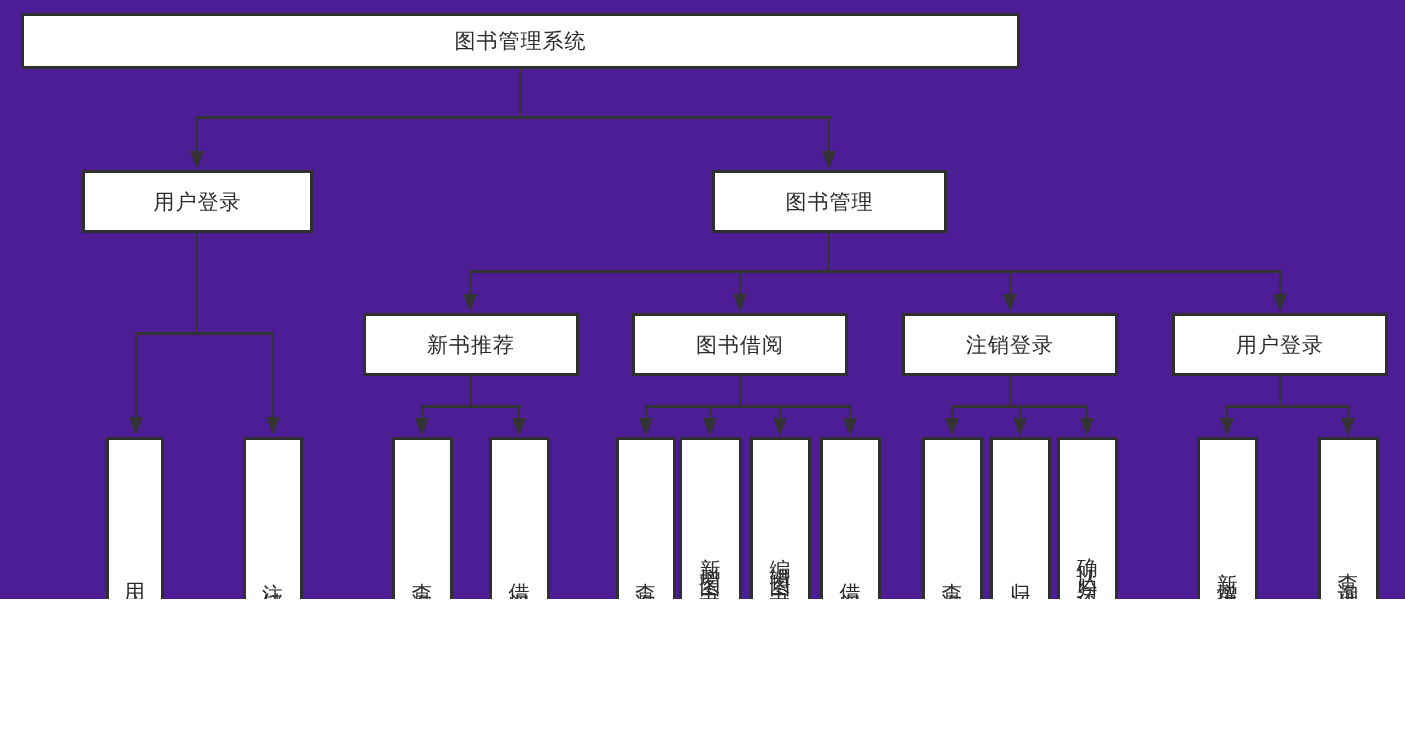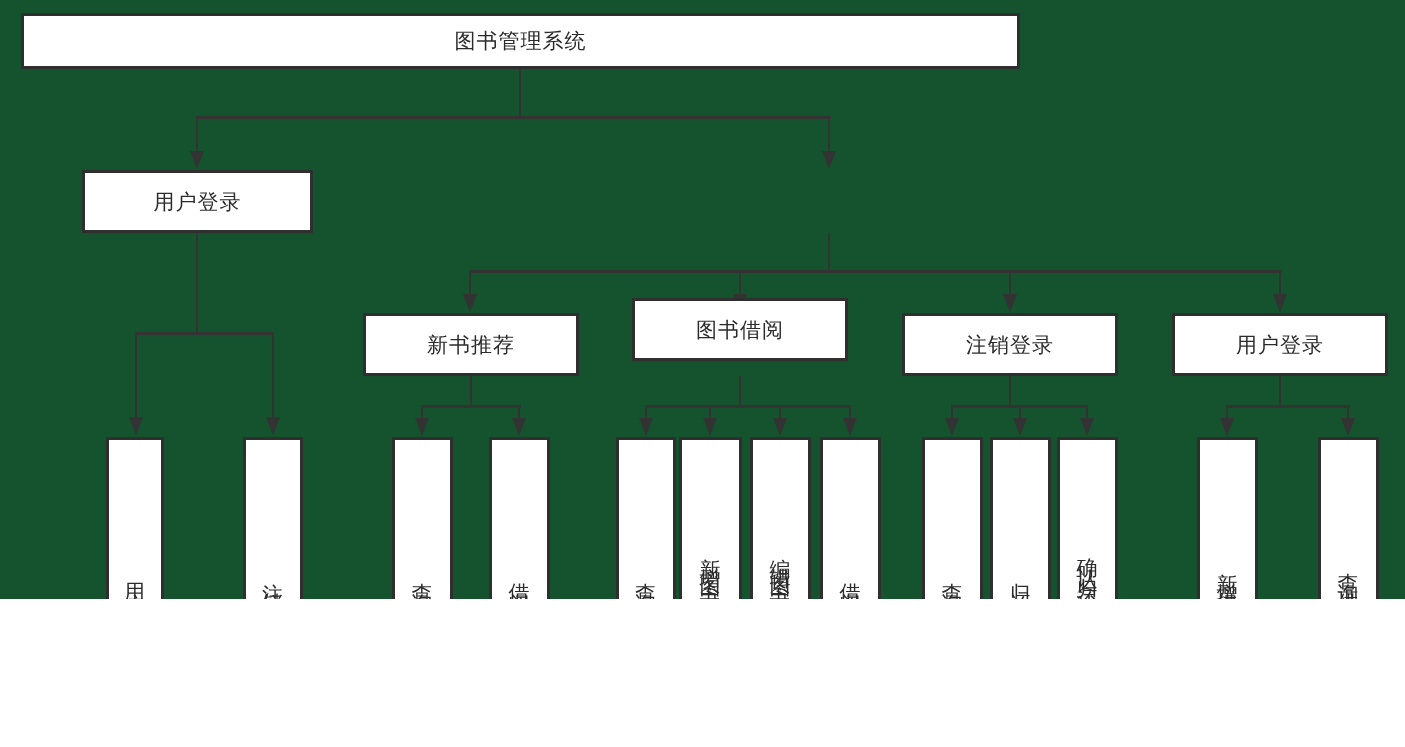--- a/index.html
+++ b/index.html
@@ -1,19 +1,19 @@
 <!DOCTYPE html>
 <html><head>
 <meta charset="utf-8">
 <style>
   html,body{margin:0;padding:0;background:#ffffff;}
   .canvas{
     position:relative;
     width:1405px;height:599px;
-    background:#14532d;
+    background:#4c1d95;
     font-family:"Liberation Sans","DejaVu Sans",sans-serif;
     overflow:hidden;
   }
   .box{
     position:absolute;
     box-sizing:border-box;
     border:3px solid #2f2f2f;
     background:#ffffff;
     display:flex;
     align-items:center;
@@ -62,20 +62,23 @@
   <div class="vline" style="left:519px;top:69px;height:49px;"></div>
   <div class="hline" style="left:196px;top:116px;width:635px;"></div>
   <div class="vline" style="left:196px;top:116px;height:36px;"></div>
   <div class="arr" style="left:190px;top:151px;"></div>
   <div class="vline" style="left:828px;top:116px;height:36px;"></div>
   <div class="arr" style="left:822px;top:151px;"></div>
 
   <div class="box" style="left:82px;top:170px;width:231px;height:63px;">
     <span>用户登录</span>
   </div>
+  <div class="box" style="left:712px;top:170px;width:235px;height:63px;">
+    <span>图书管理</span>
+  </div>
 
   <div class="vline" style="left:196px;top:233px;height:100px;"></div>
   <div class="hline" style="left:135px;top:332px;width:139px;"></div>
   <div class="vline" style="left:135px;top:332px;height:86px;"></div>
   <div class="arr" style="left:129px;top:417px;"></div>
   <div class="vline" style="left:272px;top:332px;height:86px;"></div>
   <div class="arr" style="left:266px;top:417px;"></div>
 
   <div class="vline" style="left:828px;top:233px;height:40px;"></div>
   <div class="hline" style="left:469px;top:270px;width:813px;"></div>
@@ -84,21 +87,21 @@
   <div class="vline" style="left:739px;top:270px;height:25px;"></div>
   <div class="arr" style="left:733px;top:294px;"></div>
   <div class="vline" style="left:1009px;top:270px;height:25px;"></div>
   <div class="arr" style="left:1003px;top:294px;"></div>
   <div class="vline" style="left:1279px;top:270px;height:25px;"></div>
   <div class="arr" style="left:1273px;top:294px;"></div>
 
   <div class="box" style="left:363px;top:313px;width:216px;height:63px;">
     <span>新书推荐</span>
   </div>
-  <div class="box" style="left:632px;top:298px;width:216px;height:63px;text-align:right;">
+  <div class="box" style="left:632px;top:313px;width:216px;height:63px;text-align:right;">
     <span>图书借阅</span>
   </div>
   <div class="box" style="left:902px;top:313px;width:216px;height:63px;">
     <span>注销登录</span>
   </div>
   <div class="box" style="left:1172px;top:313px;width:216px;height:63px;">
     <span>用户登录</span>
   </div>
 
   <div class="vline" style="left:470px;top:376px;height:31px;"></div>

